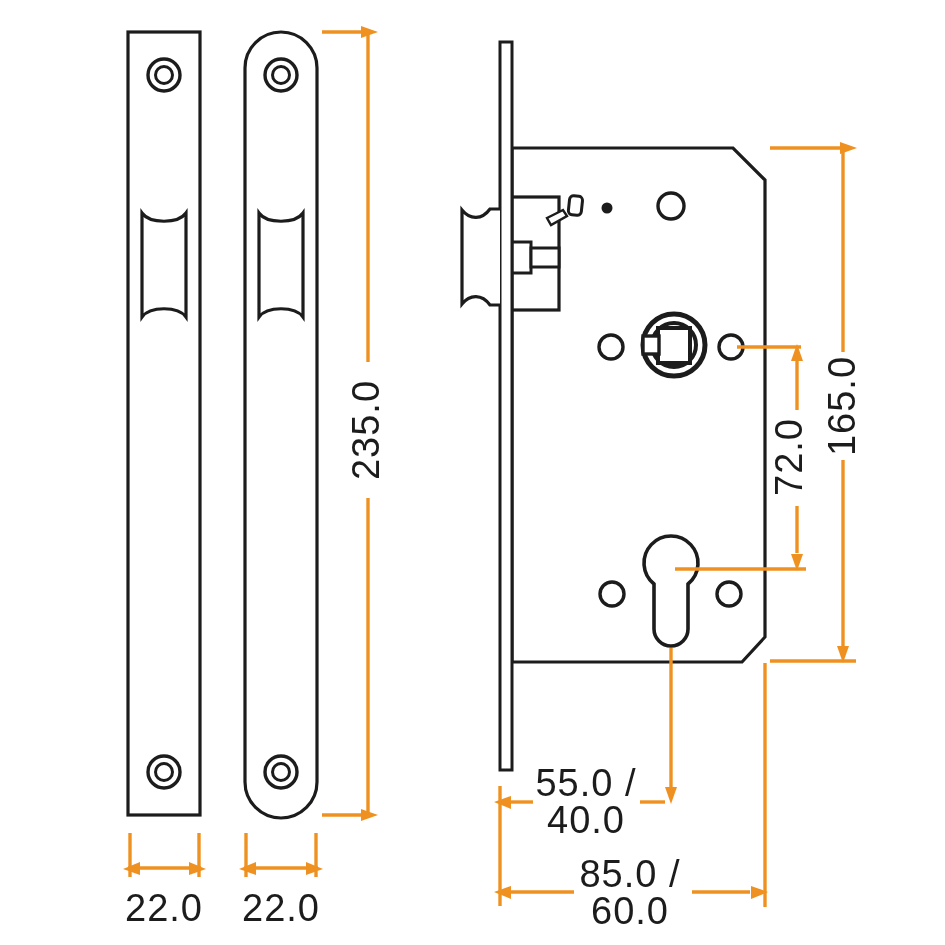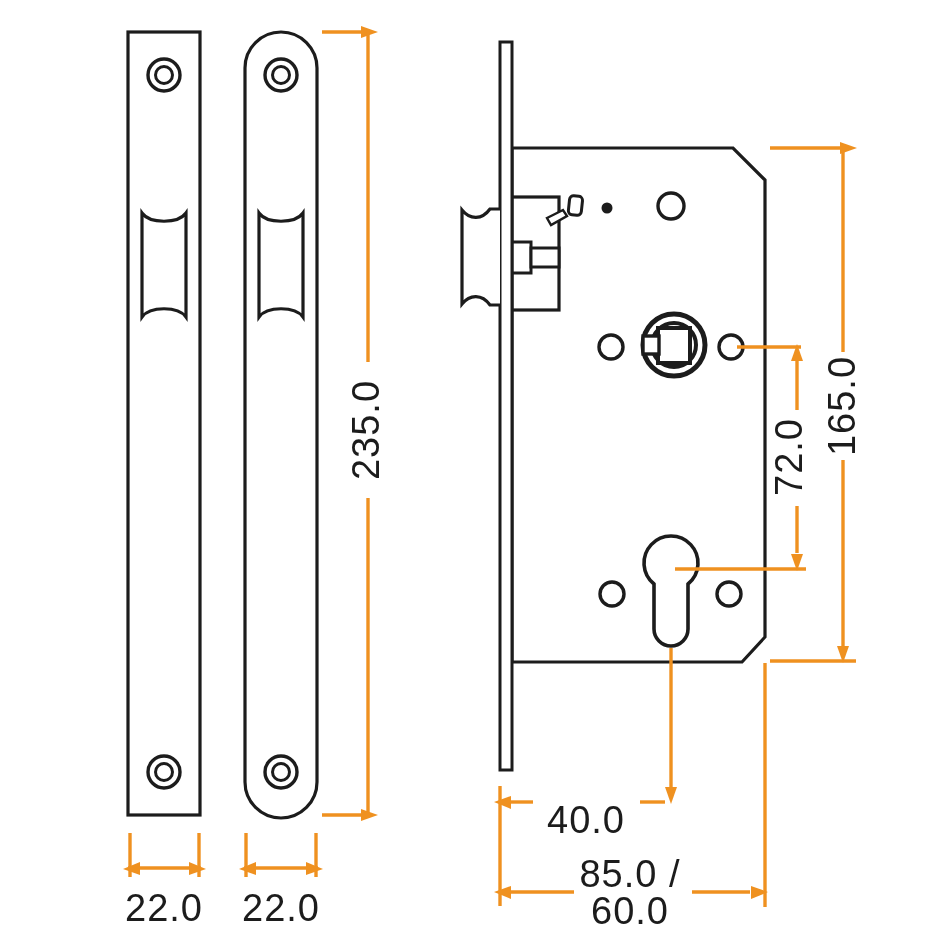--- a/index.html
+++ b/index.html
@@ -147,16 +147,16 @@
       <line x1="765" y1="663" x2="765" y2="907"></line>
     </g>
   </g>
 </svg>
 
 <div class="dim-label" style="left:164px; top:908px;">22.0</div>
 <div class="dim-label" style="left:281px; top:908px;">22.0</div>
 <div class="dim-label vert" style="left:366px; top:430px;">235.0</div>
 <div class="dim-label vert" style="left:789px; top:457px;">72.0</div>
 <div class="dim-label vert" style="left:842px; top:406px;">165.0</div>
-<div class="dim-label" style="left:586px; top:802px;"><br><span>40.0</span></div>
+<div class="dim-label" style="left:586px; top:802px;"><span>55.0 /</span><br><span>40.0</span></div>
 <div class="dim-label" style="left:630px; top:893px;"><span>85.0 /</span><br><span>60.0</span></div>
 
 </div>
 
 </body></html>

